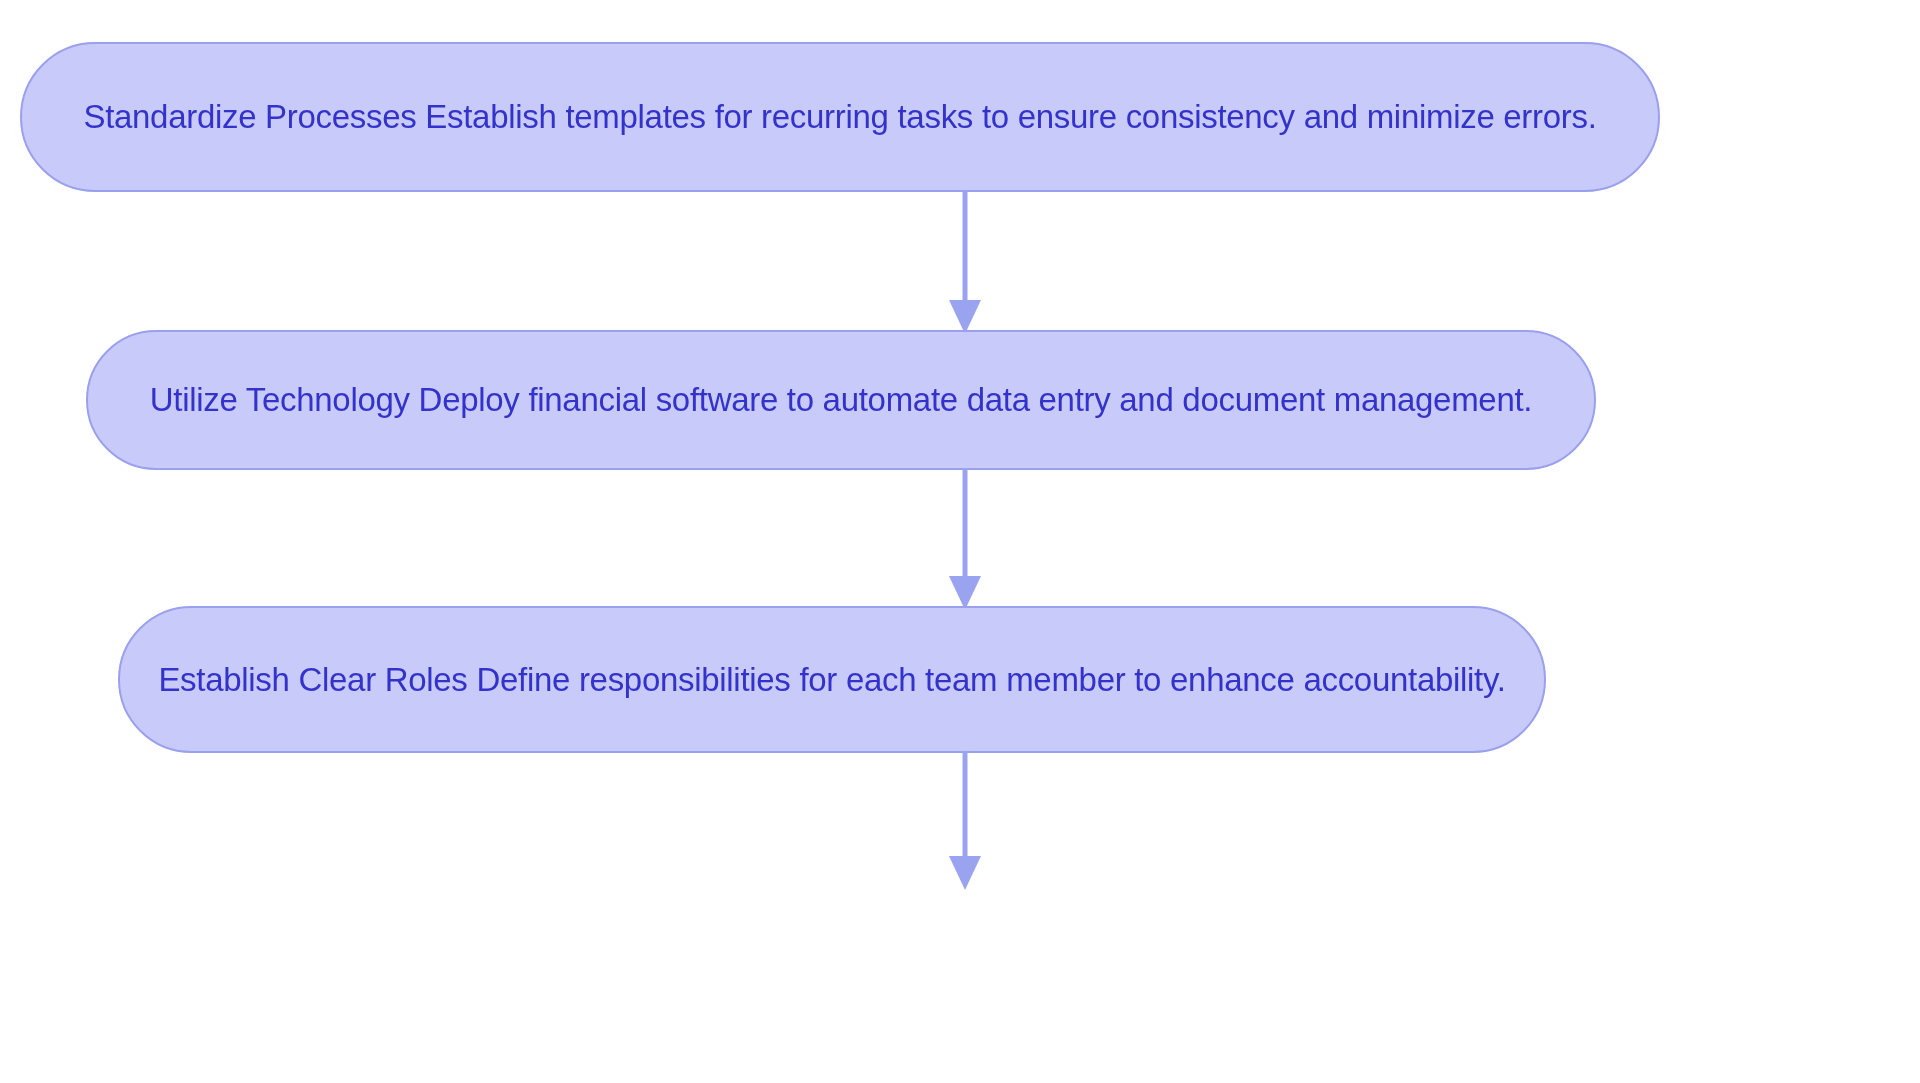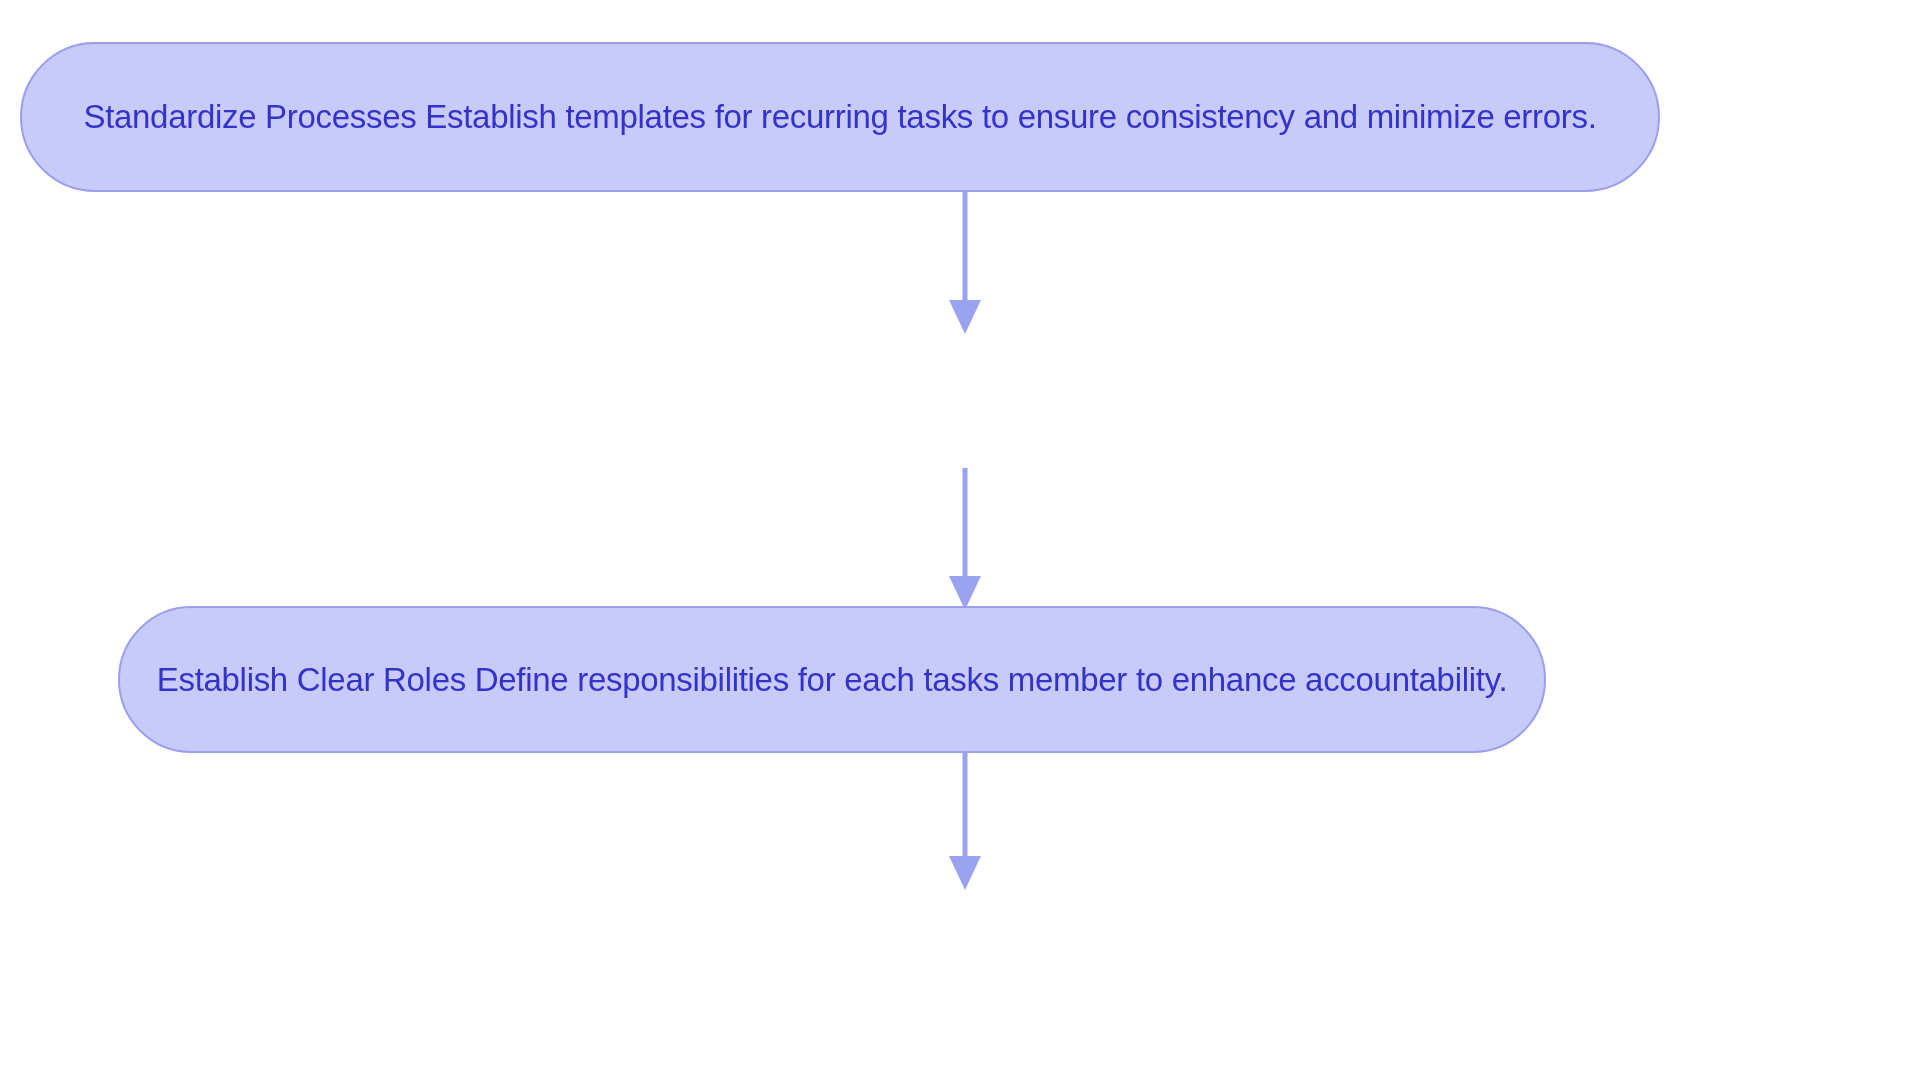--- a/index.html
+++ b/index.html
@@ -63,30 +63,33 @@
     <span class="node-label">Standardize Processes Establish templates for recurring tasks to ensure consistency and minimize errors.</span>
   </div>
 
   <div class="connector" id="connector-0">
     <svg width="60" height="144" viewBox="0 0 60 144">
       <line x1="30" y1="0" x2="30" y2="112" stroke="#9aa3f0" stroke-width="5"></line>
       <polygon points="14,110 46,110 30,144" fill="#9aa3f0"></polygon>
     </svg>
   </div>
 
+  <div class="node" id="node-1">
+    <span class="node-label">Utilize Technology Deploy financial software to automate data entry and document management.</span>
+  </div>
 
   <div class="connector" id="connector-1">
     <svg width="60" height="142" viewBox="0 0 60 142">
       <line x1="30" y1="0" x2="30" y2="110" stroke="#9aa3f0" stroke-width="5"></line>
       <polygon points="14,108 46,108 30,142" fill="#9aa3f0"></polygon>
     </svg>
   </div>
 
   <div class="node" id="node-2">
-    <span class="node-label">Establish Clear Roles Define responsibilities for each tasks member to enhance accountability.</span>
+    <span class="node-label">Establish Clear Roles Define responsibilities for each team member to enhance accountability.</span>
   </div>
 
   <div class="connector" id="connector-2">
     <svg width="60" height="139" viewBox="0 0 60 139">
       <line x1="30" y1="0" x2="30" y2="107" stroke="#9aa3f0" stroke-width="5"></line>
       <polygon points="14,105 46,105 30,139" fill="#9aa3f0"></polygon>
     </svg>
   </div>
 
 

